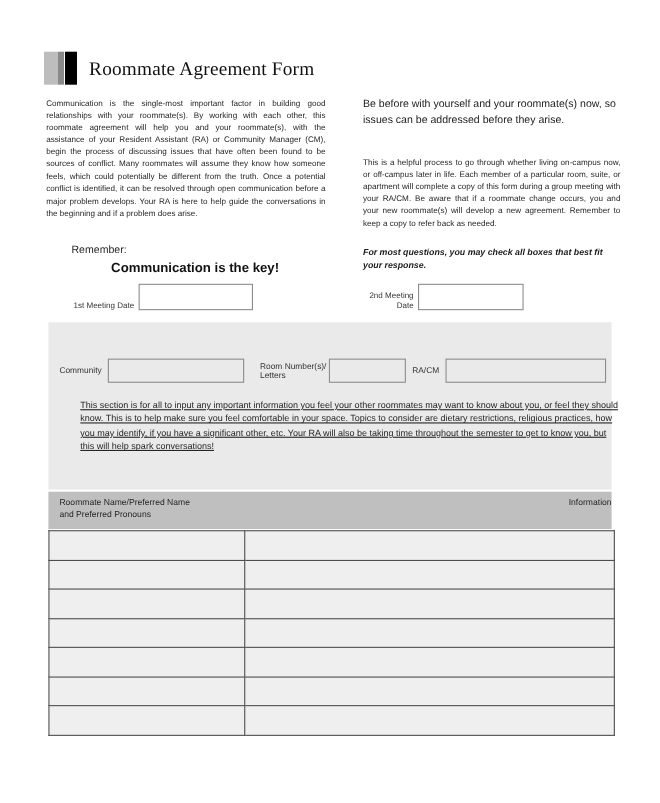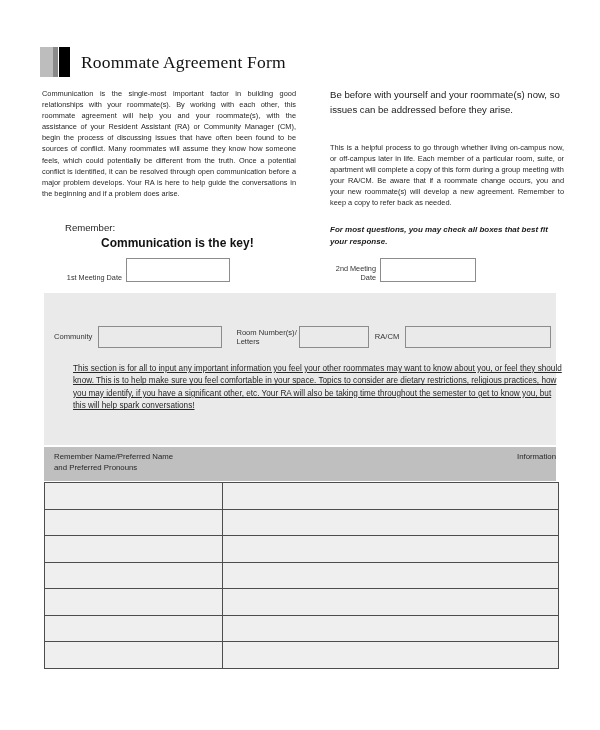--- a/index.html
+++ b/index.html
@@ -286,21 +286,21 @@
       <div class="gi-box gi-box-room"></div>
 
       <div class="gi-label gi-label-racm">RA/CM</div>
       <div class="gi-box gi-box-racm"></div>
     </div>
 
     <div class="gi-para">This section is for all to input any important information you feel your other roommates may want to know about you, or feel they should know.  This is to help make sure you feel comfortable in your space.  Topics to consider are dietary restrictions, religious practices, how you may identify, if you have a significant other, etc. Your RA will also be taking time throughout the semester to get to know you, but this will help spark conversations!</div>
   </div>
 
   <div class="tbl-head">
-    <div class="tbl-head-name">Remember Name/Preferred Name
+    <div class="tbl-head-name">Roommate Name/Preferred Name
        and Preferred Pronouns</div>
     <div class="tbl-head-info">Information</div>
   </div>
 
   <table class="tbl-body">
     <tbody>
       <tr>
         <td class="col-name"></td>
         <td class="col-info"></td>
       </tr>

